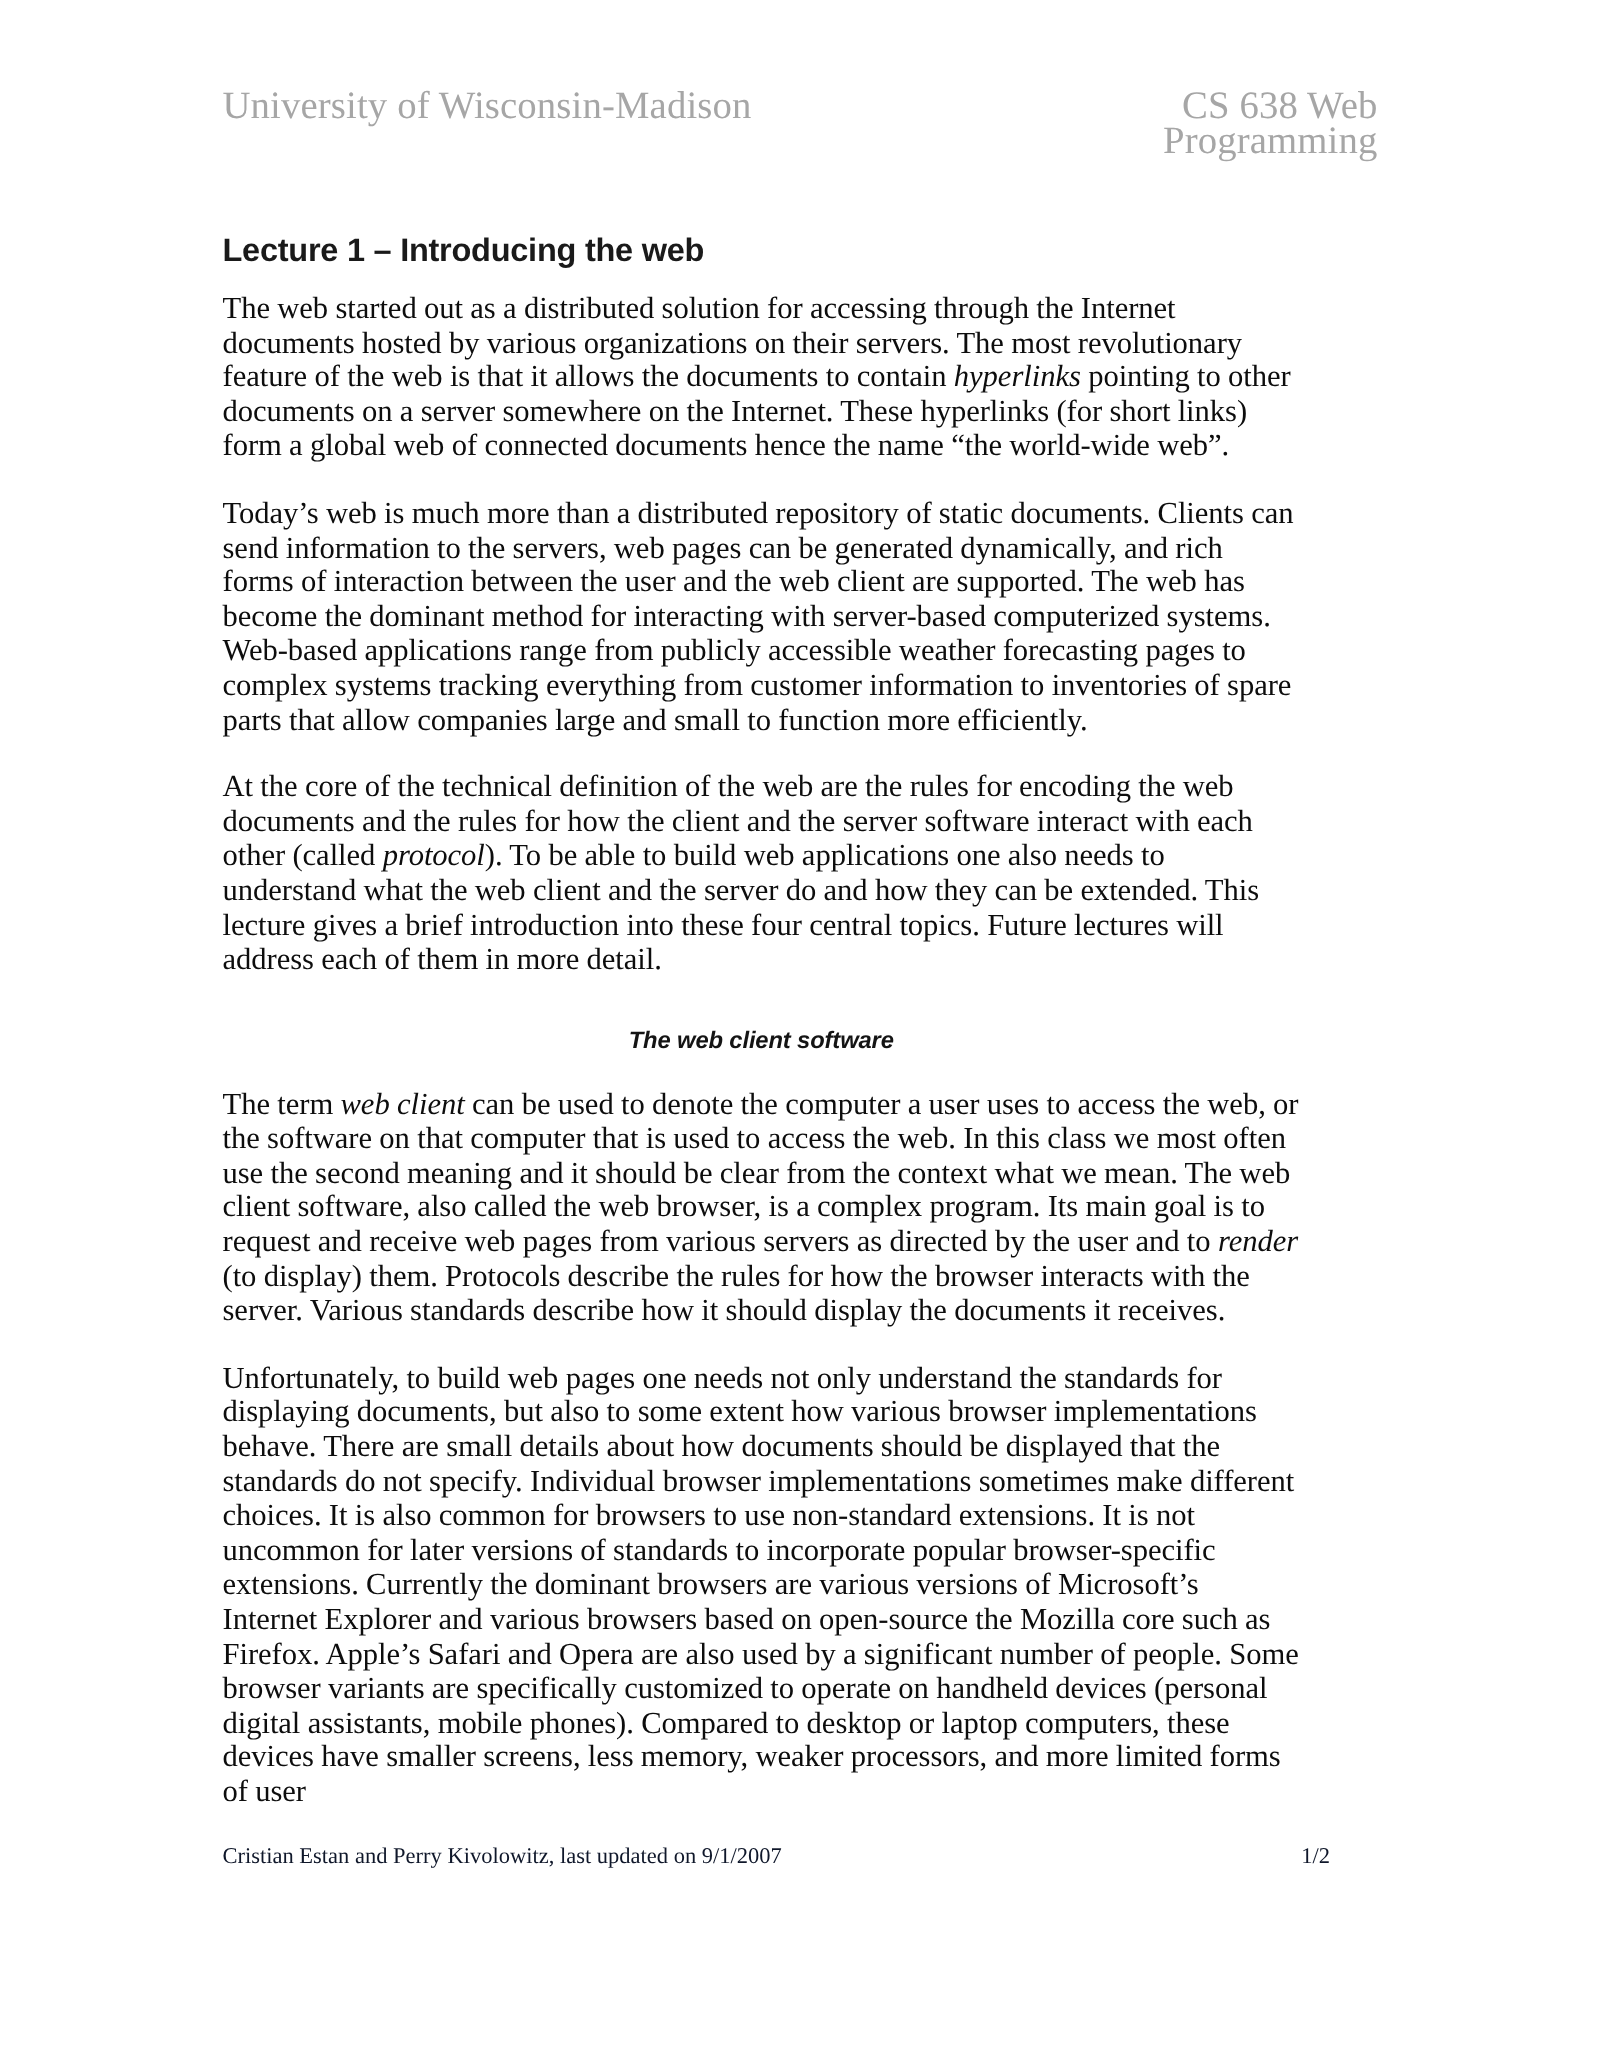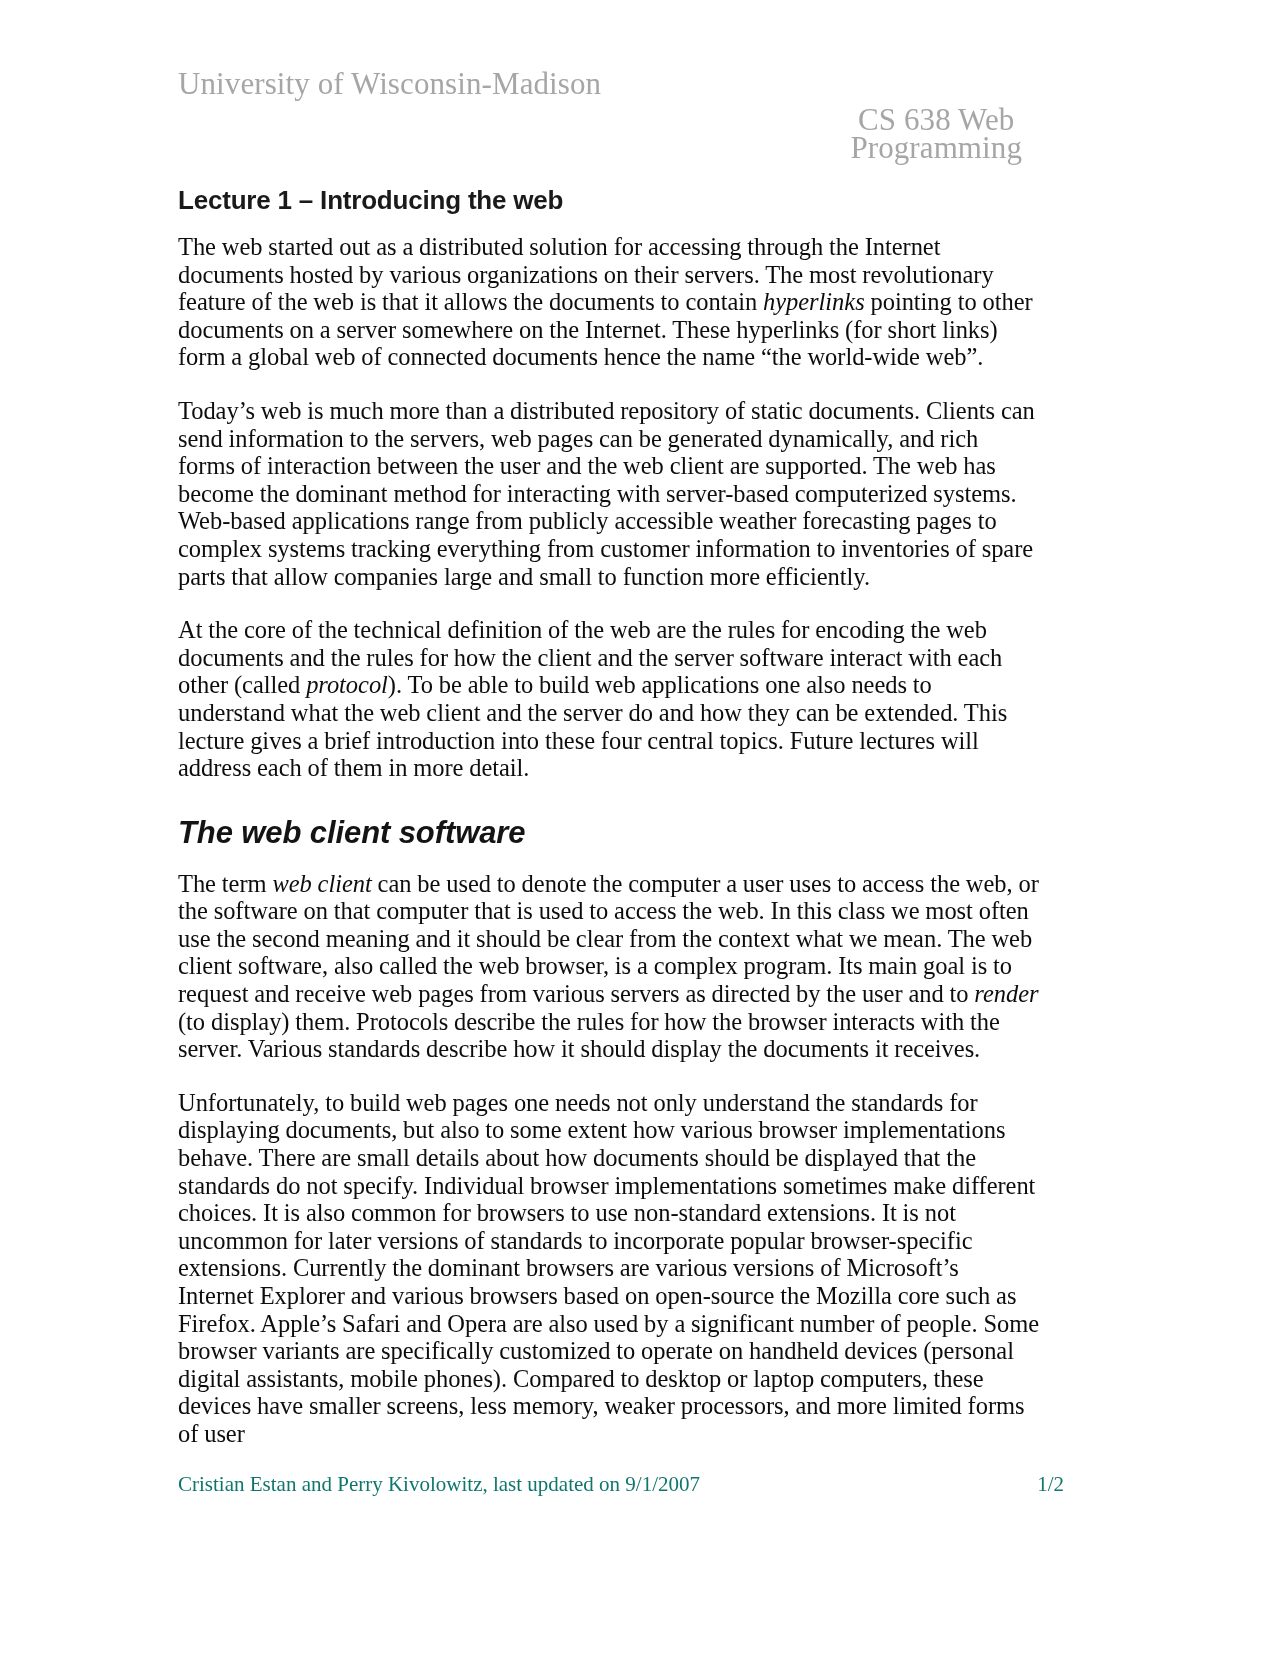--- a/index.html
+++ b/index.html
@@ -35,22 +35,21 @@
     font-family: "Liberation Serif", "DejaVu Serif", serif;
     font-size: 31px;
     line-height: 28px;
     color: #a6a6a6;
     letter-spacing: 0.1px;
   }
   .doc-header .hdr-left {
     width: 600px;
   }
   .doc-header .hdr-right {
-    text-align: center;
-    margin-top: 36px;
+    text-align: right;
   }
 
   
   .doc-title {
     position: absolute;
     left: 178px;
     top: 162px;
     font-family: "Liberation Sans", "DejaVu Sans", sans-serif;
     font-weight: bold;
     font-size: 26px;
@@ -76,39 +75,40 @@
     letter-spacing: -0.05px;
     word-spacing: -0.2px;
   }
   p.para em { font-style: italic; }
 
   h2.subhead {
     margin: 36px 0 22px 0;
     font-family: "Liberation Sans", "DejaVu Sans", sans-serif;
     font-weight: bold;
     font-style: italic;
-    font-size: 31px;
+    font-size: 19px;
     line-height: 30px;
     color: #141414;
     letter-spacing: -0.1px;
+    text-align: center;
   }
 
   
   .doc-footer {
     position: absolute;
     left: 178px;
     top: 1470px;
     width: 924px;
     display: flex;
     justify-content: space-between;
     align-items: baseline;
     font-family: "Liberation Serif", "DejaVu Serif", serif;
-    font-size: 21px;
+    font-size: 18px;
     line-height: 28px;
-    color: #0f766e;
+    color: #0f172a;
   }
   .doc-footer .page-num {
     padding-right: 38px;
   }
 </style>
 </head>
 <body>
 
 <div class="page">
 

